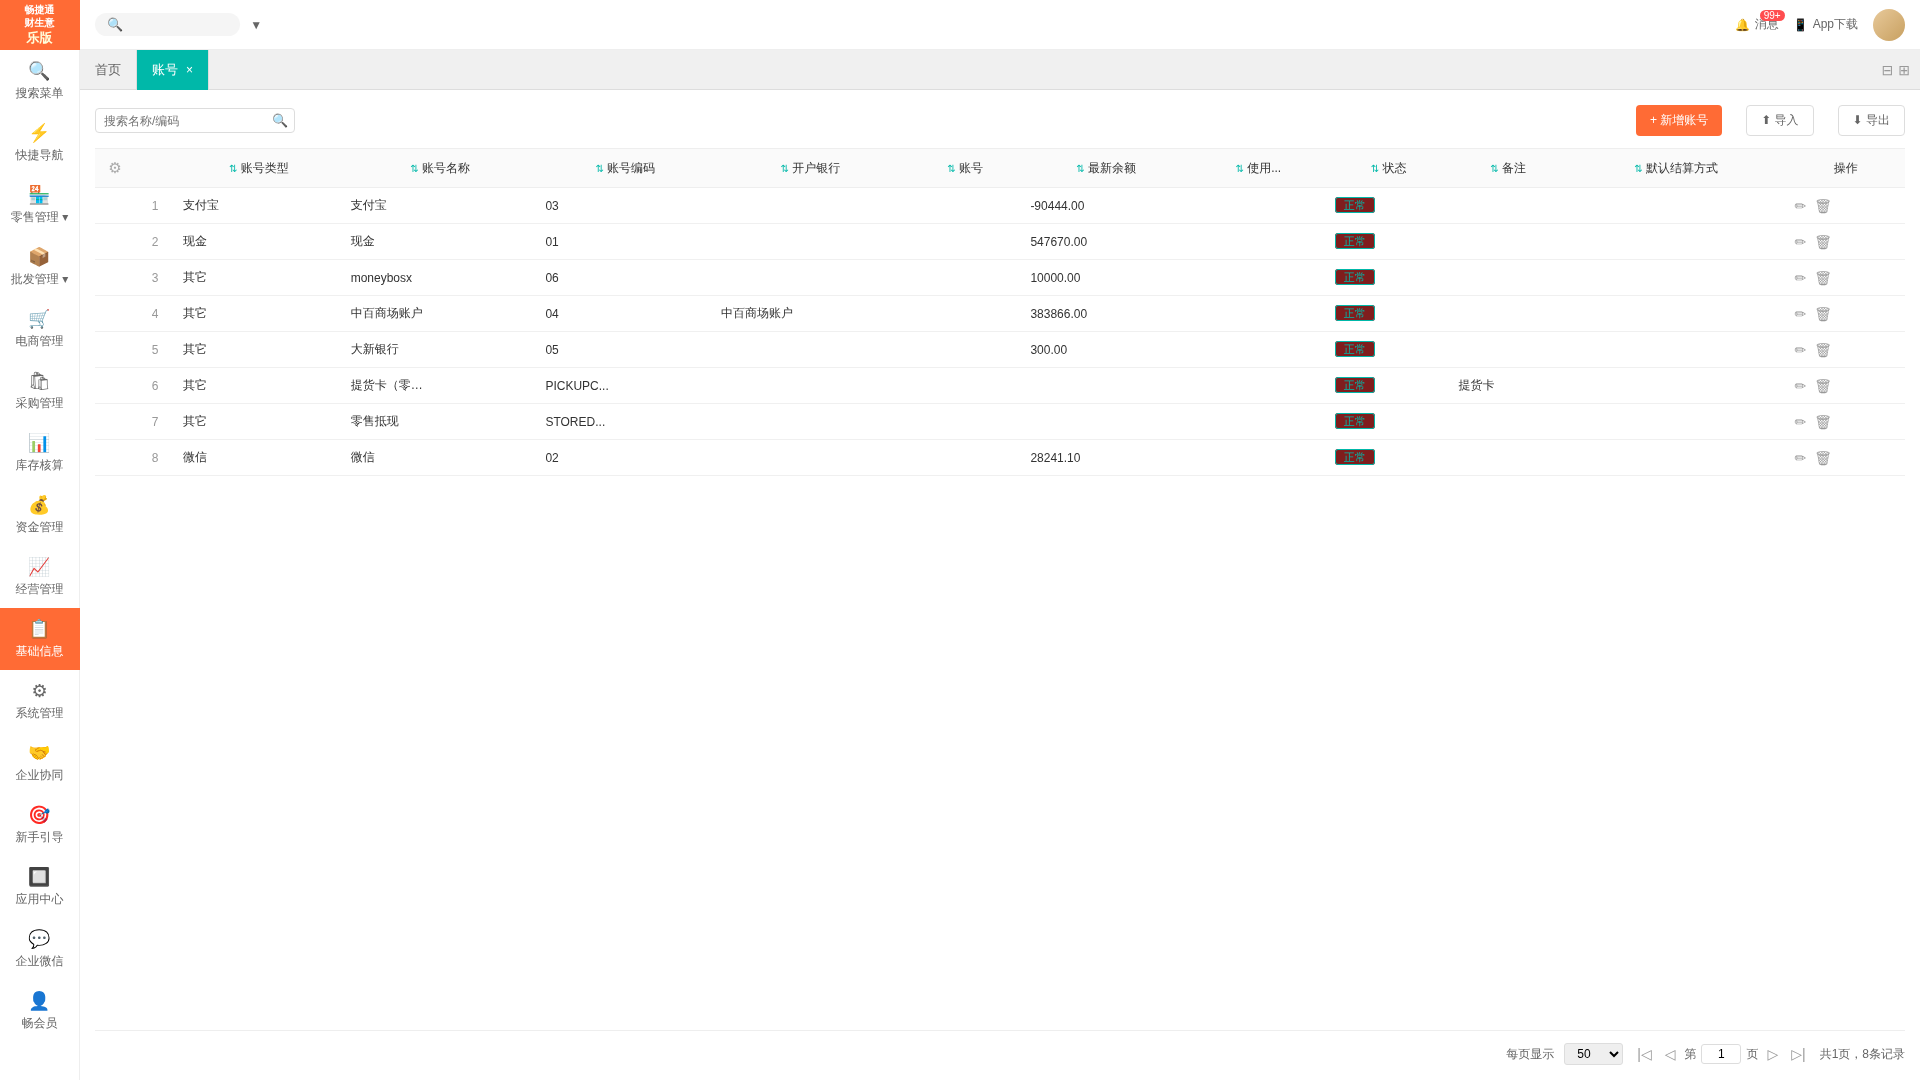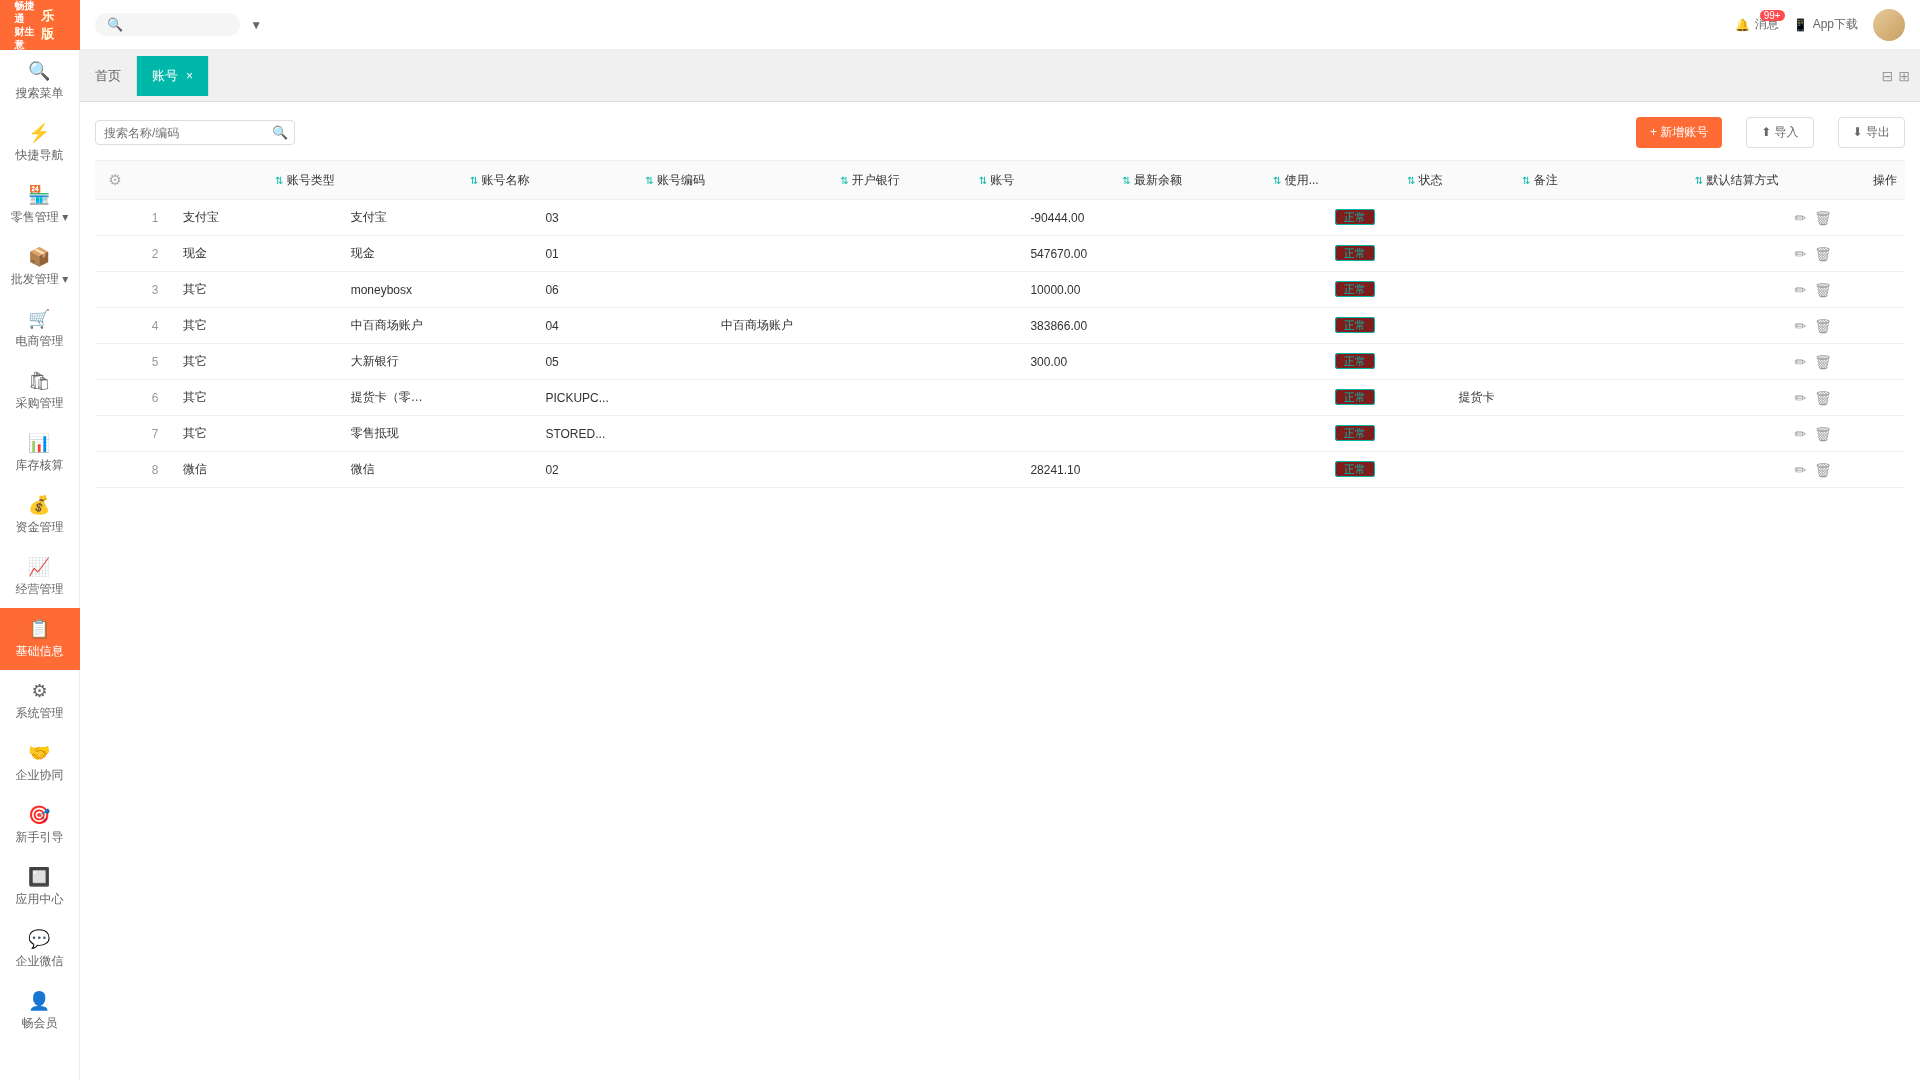--- a/index.html
+++ b/index.html
@@ -23,21 +23,21 @@
       align-items: center;
       justify-content: center;
       color: white;
       font-size: 11px;
       font-weight: bold;
     }
     .sidebar-logo-img {
       width: 50px;
       height: 35px;
       display: flex;
-      flex-direction: row;
+      flex-direction: column;
       align-items: center;
       justify-content: center;
     }
     .sidebar-item {
       width: 80px;
       padding: 10px 5px;
       display: flex;
       flex-direction: column;
       align-items: center;
       cursor: pointer;
@@ -123,21 +123,21 @@
     .avatar {
       width: 32px;
       height: 32px;
       border-radius: 50%;
       background: #ccc;
       overflow: hidden;
     }
 
     
     .tabbar {
-      height: 52px;
+      height: 40px;
       background: #f0f0f0;
       display: flex;
       align-items: center;
       border-bottom: 1px solid #ddd;
     }
     .tab {
       height: 40px;
       padding: 0 15px;
       display: flex;
       align-items: center;
@@ -227,21 +227,21 @@
     }
 
     
     .table-wrap { flex: 1; overflow: auto; }
     table { width: 100%; border-collapse: collapse; }
     thead tr { background: #fafafa; }
     th {
       padding: 10px 8px;
       border-bottom: 1px solid #eee;
       border-top: 1px solid #eee;
-      text-align: right;
+      text-align: center;
       font-weight: normal;
       color: #333;
       font-size: 12px;
       white-space: nowrap;
     }
     th .sort-icon { color: #00b8a9; font-size: 10px; }
     td {
       padding: 9px 8px;
       border-bottom: 1px solid #f0f0f0;
       font-size: 12px;
@@ -612,14 +612,31 @@
       <div class="action-btns">
         <span class="action-btn" title="编辑">✏</span>
         <span class="action-btn" title="删除">🗑</span>
       </div>
     </td>
   </tr>
           </tbody>
       </table>
     </div>
 
+    <div class="footer">
+      <span class="page-size-label">每页显示</span>
+      <select class="page-size-select">
+        <option>50</option>
+        <option>100</option>
+      </select>
+      <div class="page-nav">
+        <span class="page-nav-btn">|◁</span>
+        <span class="page-nav-btn">◁</span>
+        <span class="page-info">第</span>
+        <input type="text" class="page-input" value="1" style="">
+        <span class="page-info">页</span>
+        <span class="page-nav-btn">▷</span>
+        <span class="page-nav-btn">▷|</span>
+      </div>
+      <span class="page-info">共1页，8条记录</span>
+    </div>
   </div>
 </div>
 
 </body></html>

